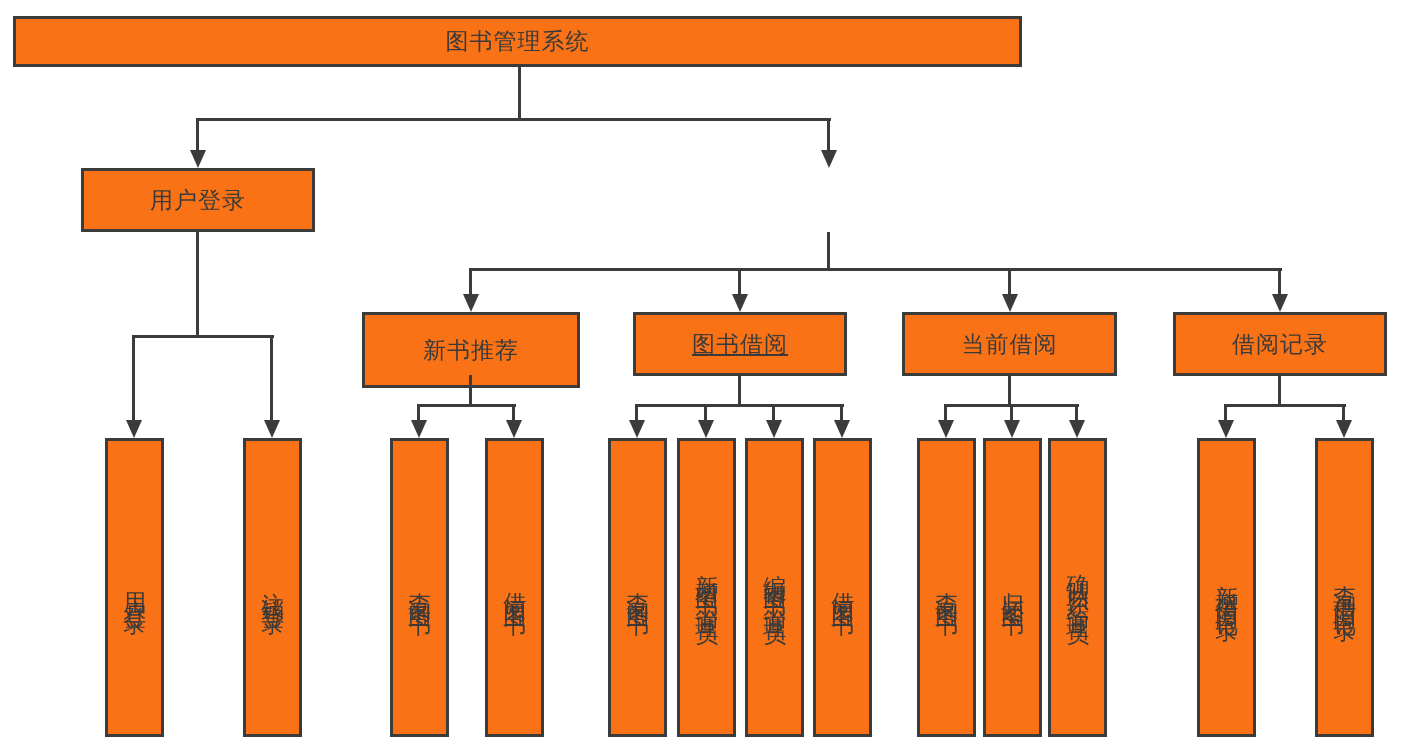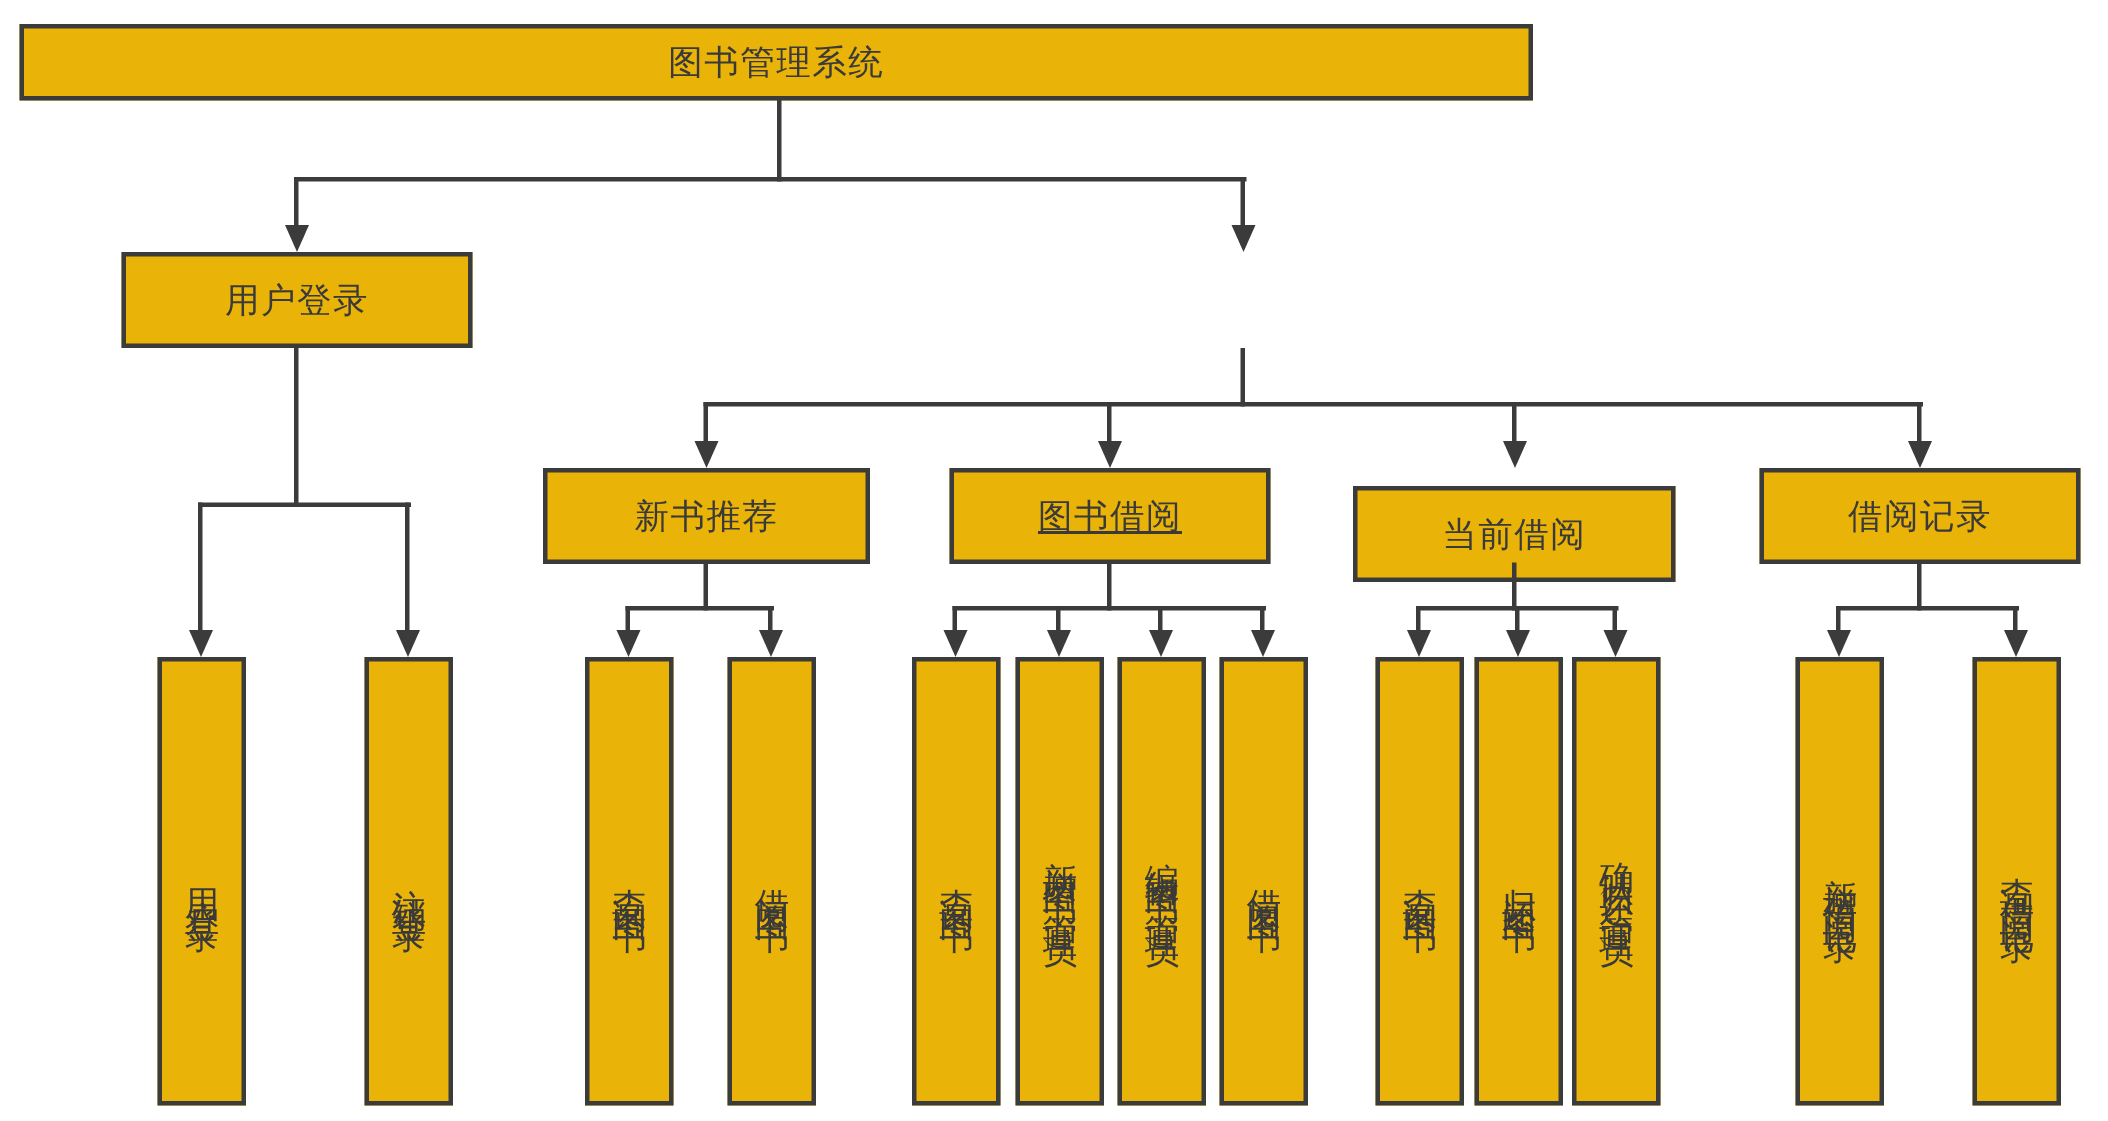--- a/index.html
+++ b/index.html
@@ -8,21 +8,21 @@
     position:relative;
     width:1405px; height:747px;
     background:#ffffff;
     font-family:"Liberation Sans", sans-serif;
     color:#3a3a3a;
     overflow:hidden;
   }
   
   .box {
     position:absolute;
-    background:#eab308;
+    background:#f97316;
     border:3px solid #3b3b3b;
     display:flex; align-items:center; justify-content:center;
     text-align:center;
   }
   .box.h span { font-size:23px; letter-spacing:1px; white-space:nowrap; }
   .box.v { width:59px; height:299px; }
   .box.v span {
     writing-mode:vertical-rl;
     text-orientation:mixed;
     font-size:23px;
@@ -82,27 +82,27 @@
   <div class="line hl" style="left:469px; top:268px; width:813px;"></div>
   <div class="line vl" style="left:469px; top:268px; height:28px;"></div>
   <div class="arrow" style="left:463px; top:294px;"></div>
   <div class="line vl" style="left:738px; top:268px; height:28px;"></div>
   <div class="arrow" style="left:732px; top:294px;"></div>
   <div class="line vl" style="left:1008px; top:268px; height:28px;"></div>
   <div class="arrow" style="left:1002px; top:294px;"></div>
   <div class="line vl" style="left:1278px; top:268px; height:28px;"></div>
   <div class="arrow" style="left:1272px; top:294px;"></div>
 
-  <div class="box h" style="left:362px; top:312px; width:218px; height:64px;">
+  <div class="box h" style="left:362px; top:312px; width:218px; height:76px;">
     <span>新书推荐</span>
   </div>
   <div class="box h" style="left:633px; top:312px; width:214px; height:64px;text-decoration:underline;">
     <span>图书借阅</span>
   </div>
-  <div class="box h" style="left:902px; top:324px; width:215px; height:64px;">
+  <div class="box h" style="left:902px; top:312px; width:215px; height:64px;">
     <span>当前借阅</span>
   </div>
   <div class="box h" style="left:1173px; top:312px; width:214px; height:64px;">
     <span>借阅记录</span>
   </div>
 
   <div class="line vl" style="left:469px; top:375px; height:32px;"></div>
   <div class="line hl" style="left:417px; top:404px; width:99px;"></div>
   <div class="line vl" style="left:417px; top:404px; height:18px;"></div>
   <div class="arrow" style="left:411px; top:420px;"></div>

